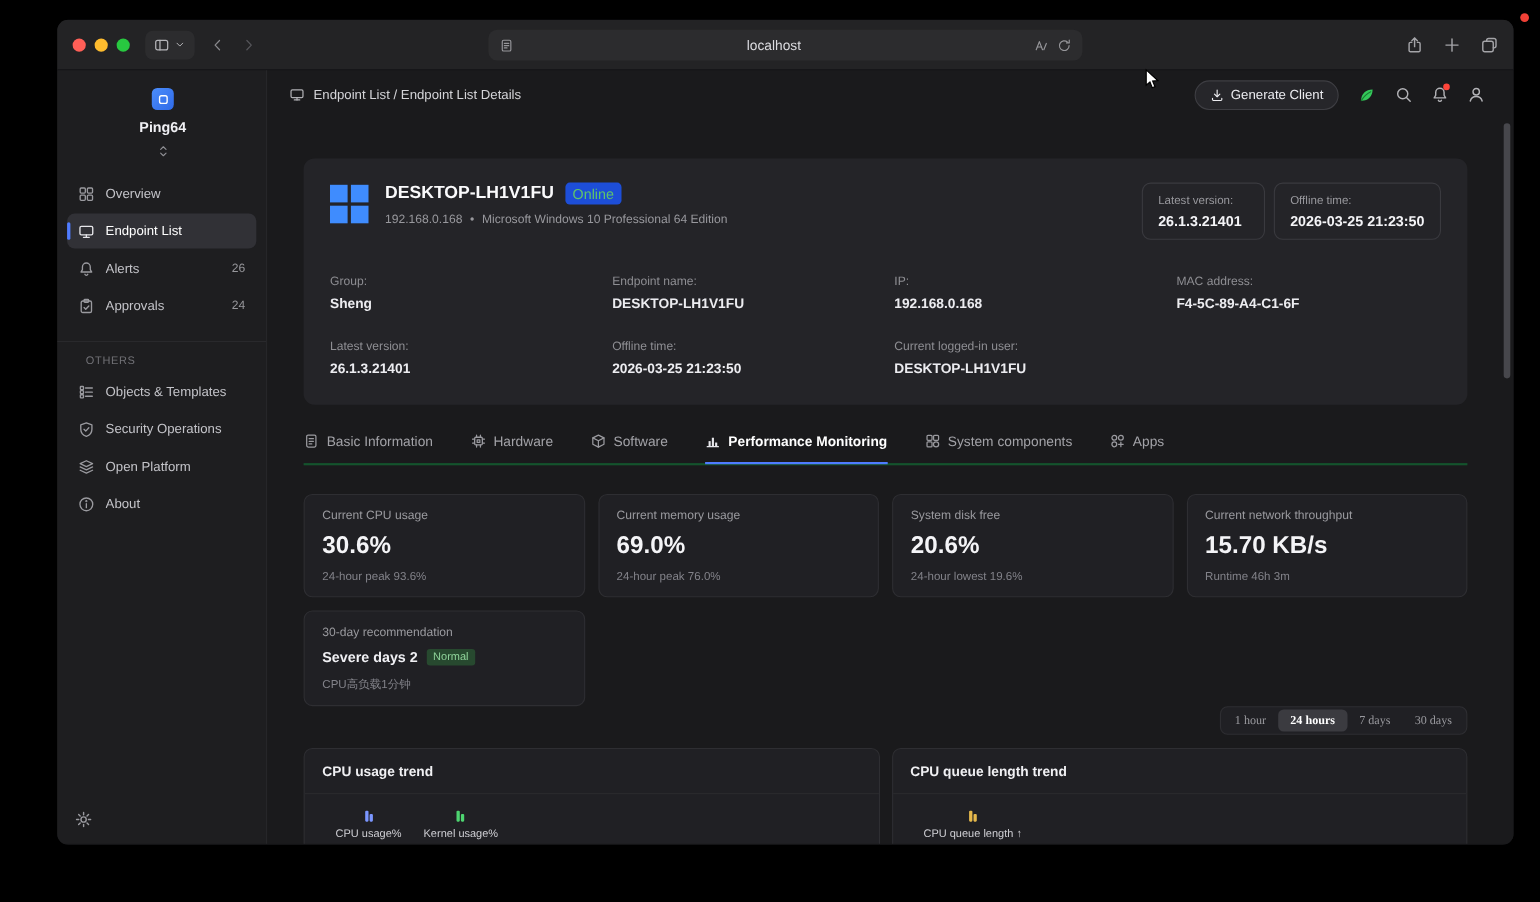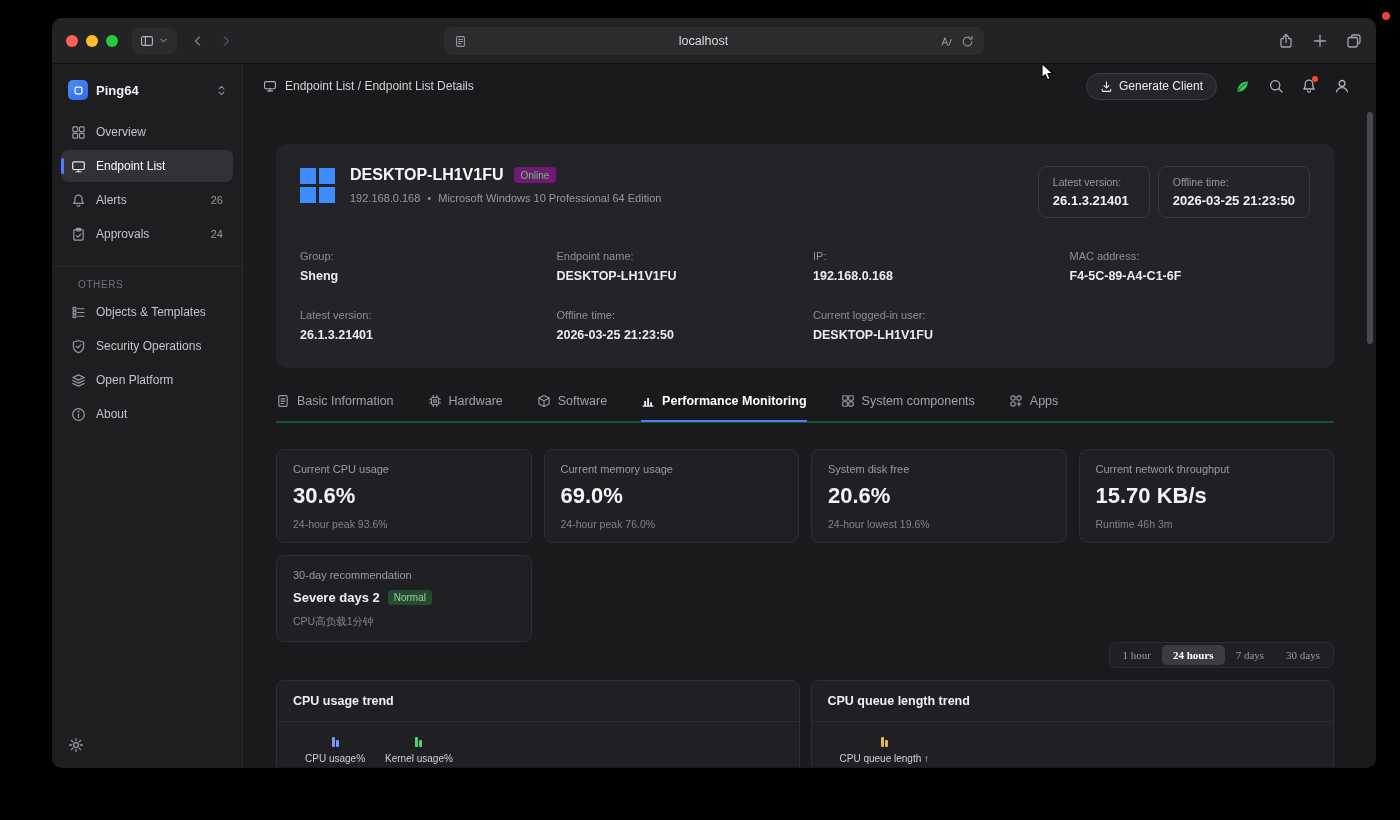--- a/index.html
+++ b/index.html
@@ -26,21 +26,21 @@
   .urlbar { position:absolute; left:50%; transform:translateX(-50%); top:9px; width:540px; height:28px; background:#2c2c2e; border-radius:8px; display:flex; align-items:center; padding:0 10px; gap:8px; color:#96969a; }
   .url-text { flex:1; text-align:center; font-size:12.5px; color:#dcdce0; }
   .tb-right { margin-left:auto; display:flex; gap:18px; color:#a4a4a8; }
 
   
   .body-row { display:flex; height:703px; }
   .sidebar { width:191px; background:#1e1e20; border-right:1px solid #2a2a2c; position:relative; flex-shrink:0; }
   .main { flex:1; position:relative; background:#1a1a1c; overflow:hidden; }
 
   
-  .app-head { display:flex; align-items:center; gap:8px; padding:16px 14px 14px 16px; }
+  .app-head { display:flex; align-items:center; gap:8px; padding:16px 14px 14px 16px;flex-direction:column; }
   .app-logo { width:20px; height:20px; border-radius:5px; background:linear-gradient(135deg,#4b8dfb,#2f6ae8); display:flex; align-items:center; justify-content:center; color:#fff; }
   .app-logo svg { width:11px; height:11px; }
   .app-name { font-size:13px; font-weight:700; color:#f0f0f4; flex:1; }
   .app-select { color:#8e8e93; }
   .side-item { position:relative; display:flex; align-items:center; gap:10px; height:32px; margin:2px 9px; padding:0 10px; border-radius:7px; font-size:12px; color:#c4c4c9; cursor:default; }
   .side-item .ic { color:#9a9a9f; }
   .side-item .ic svg { width:15px; height:15px; }
   .side-item.active { background:#313136; color:#ffffff; }
   .side-item.active .ic { color:#e6e6ea; }
   .side-item.active::before { content:""; position:absolute; left:0; top:8px; width:3px; height:16px; border-radius:2px; background:#4f7cff; }
@@ -62,21 +62,21 @@
 
   
   .content { padding:36px 42px 0 33px; }
 
   .device-card { background:#242428; border-radius:10px; padding:22px 24px 26px; }
   .dev-top { display:flex; align-items:flex-start; gap:14px; }
   .win-logo { width:36px; height:36px; display:grid; grid-template-columns:16px 16px; grid-template-rows:16px 16px; gap:3px; margin-top:2px; }
   .win-logo span { background:#3f8cfe; }
   .dev-name-row { display:flex; align-items:center; gap:10px; }
   .dev-name { font-size:16px; font-weight:700; color:#fafafc; }
-  .status-badge { font-size:10px; padding:2.5px 7px; border-radius:4px; background:#701a75; color:#5fc46a; }
+  .status-badge { font-size:13px; padding:2.5px 7px; border-radius:4px; background:#1d4ed8; color:#5fc46a; }
   .dev-sub { margin-top:8px; font-size:11px; color:#98989d; display:flex; align-items:center; gap:7px; }
   .dev-boxes { margin-left:auto; display:flex; gap:8px; }
   .dev-box { border:1px solid #3a3a3f; border-radius:8px; padding:9px 14px; min-width:112px; }
   .dev-box-label { font-size:10.5px; color:#98989d; }
   .dev-box-value { font-size:13px; font-weight:700; color:#f4f4f7; margin-top:5px; white-space:nowrap; }
   .dev-grid { margin-top:32px; display:grid; grid-template-columns:repeat(4,1fr); row-gap:26px; column-gap:16px; }
   .dg-label { font-size:11px; color:#8e8e93; }
   .dg-value { font-size:12.5px; font-weight:600; color:#ececf0; margin-top:7px; }
 
   .tabs { margin-top:26px; display:flex; gap:34px; border-bottom:2px solid #14532d; }

